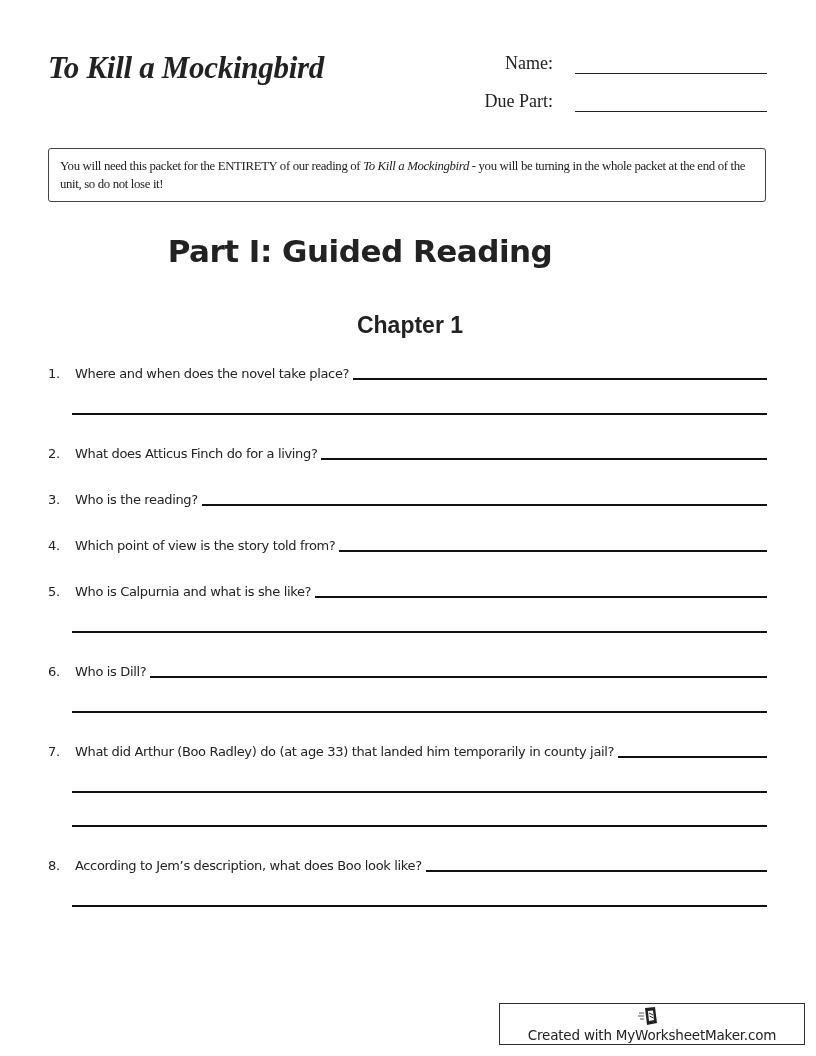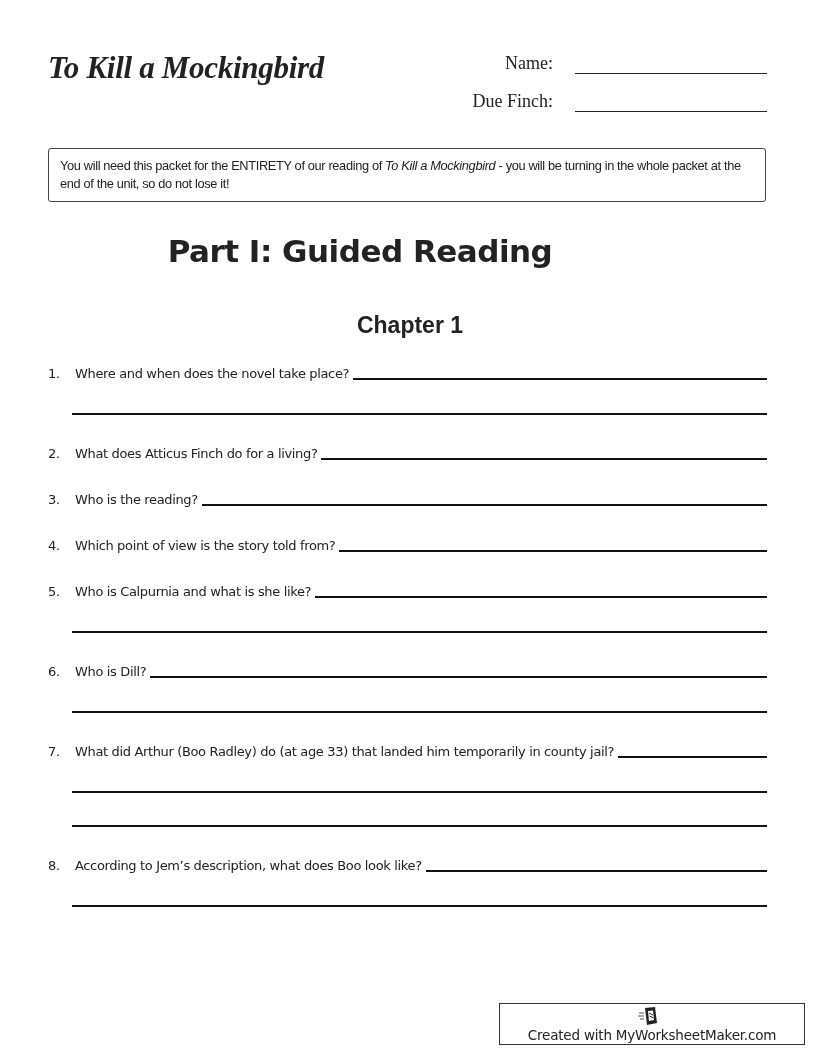--- a/index.html
+++ b/index.html
@@ -11,21 +11,21 @@
   }
   .field-row { position: absolute; right: 49px; display: flex; align-items: flex-end; font-family: "Liberation Serif", serif; font-size: 18px; color: #222; }
   .field-row .label { margin-right: 22px; }
   .field-row .line { width: 192px; border-bottom: 1.5px solid #222; height: 18px; }
   .name-row { top: 53px; }
   .due-row { top: 91px; }
 
   .notice {
     position: absolute; left: 48px; top: 148px; width: 718px; height: 54px;
     border: 1.3px solid #444; border-radius: 3px; box-sizing: border-box;
-    padding: 8px 11px; font-family: Liberation Sans, sans-serif; font-size: 12.8px;
+    padding: 8px 11px; font-family: Liberation Serif, serif; font-size: 12.8px;
     line-height: 18px; color: #222; letter-spacing: -0.35px;
   }
   .part-heading {
     position: absolute; left: 0; width: 720px; top: 233px; text-align: center;
     font-family: "DejaVu Sans", sans-serif; font-weight: bold; font-size: 31px; color: #222; margin: 0;
     letter-spacing: -0.5px;
   }
   .chapter-heading {
     position: absolute; left: 0; width: 800px; top: 302px; text-align: center;
     font-family: Liberation Sans, sans-serif; font-weight: bold; font-size: 23px; color: #222; margin: 10px;
@@ -47,21 +47,21 @@
 </head>
 <body>
 
 <h1 class="title">To Kill a Mockingbird</h1>
 
 <div class="field-row name-row">
   <span class="label">Name:</span>
   <span class="line"></span>
 </div>
 <div class="field-row due-row">
-  <span class="label">Due Finch:</span>
+  <span class="label">Due Part:</span>
   <span class="line"></span>
 </div>
 
 <div class="notice">
   <span>You will need this packet for the ENTIRETY of our reading of </span><em>To Kill a Mockingbird</em><span> - you will be turning in the whole packet at the end of the unit, so do not lose it!</span>
 </div>
 
 <h2 class="part-heading">Part I: Guided Reading</h2>
 <h3 class="chapter-heading">Chapter 1</h3>
 

